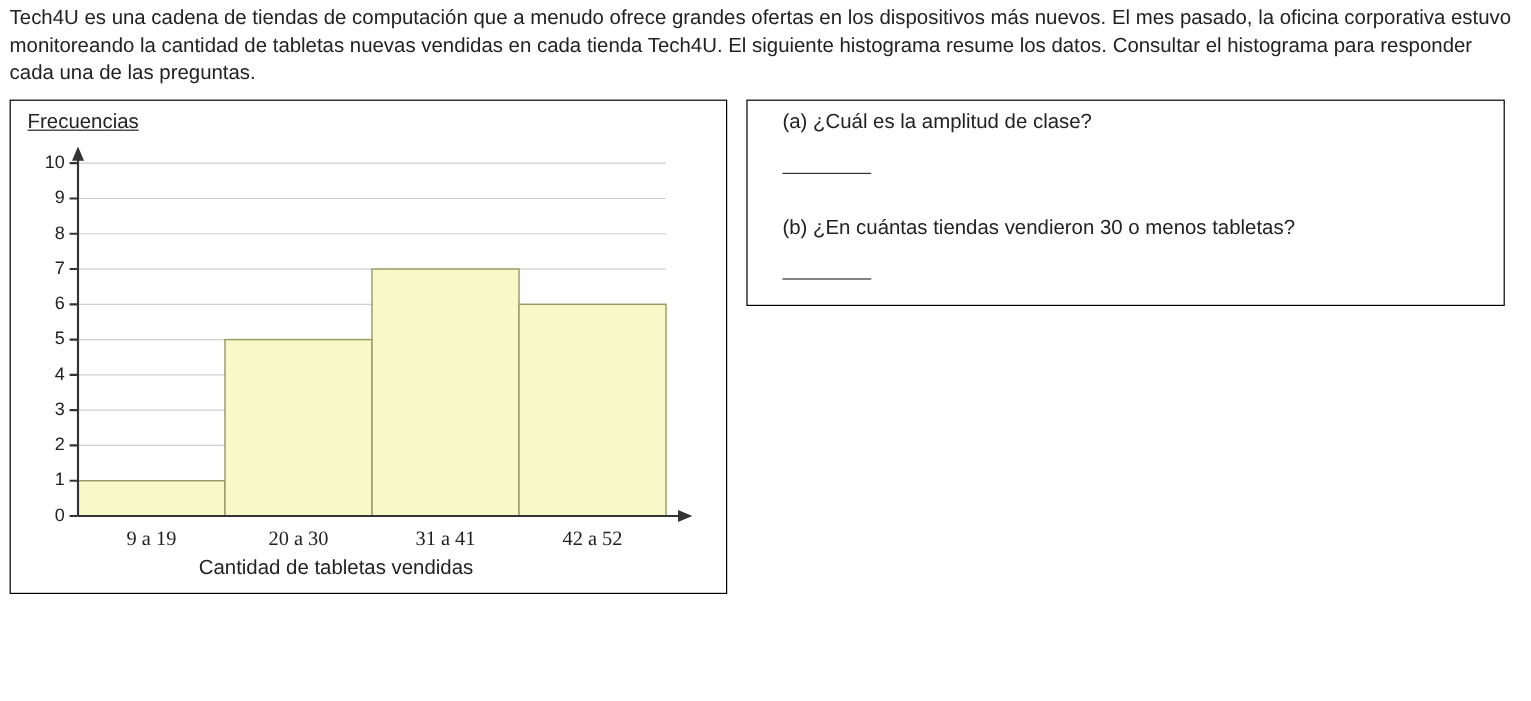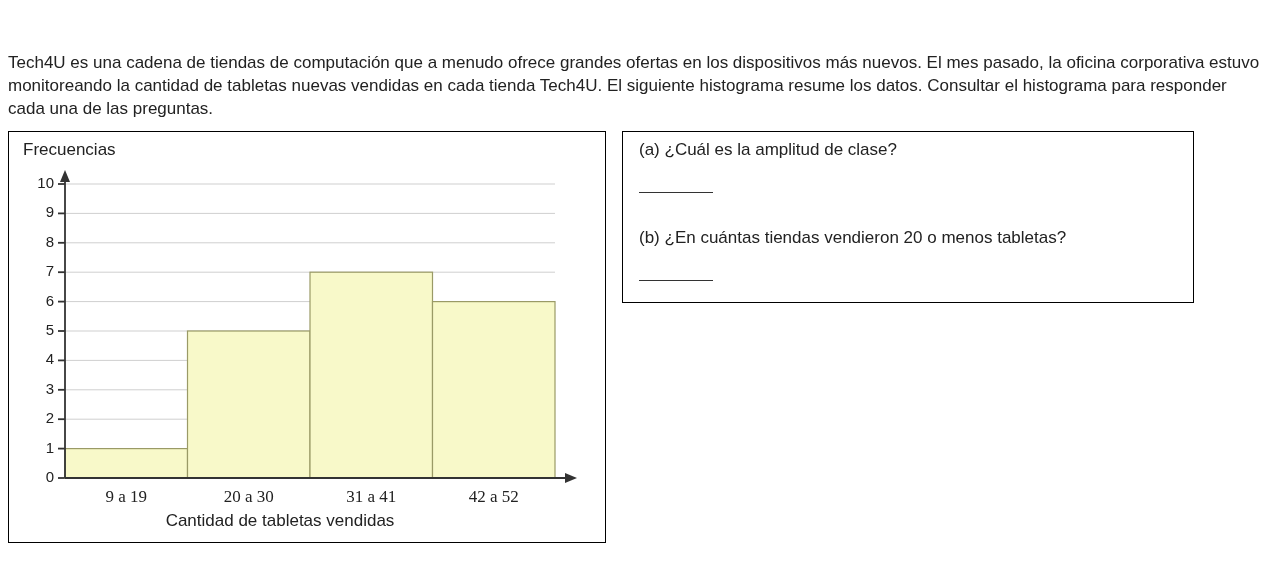--- a/index.html
+++ b/index.html
@@ -6,37 +6,37 @@
     font-family: Verdana, Geneva, sans-serif;
     font-size: 17px;
     color: #222;
     margin: 0;
     padding: 4px 8px;
     background: #fff;
   }
   .intro {
     line-height: 1.35;
     margin-bottom: 10px;
-    margin-top: 48px;
   }
   .panels {
     display: flex;
     gap: 16px;
     align-items: flex-start;
   }
   .chart-panel {
     border: 1px solid #000;
     padding: 8px 14px 6px 14px;
     width: 598px;
     box-sizing: border-box;
+    text-decoration: underline;
   }
   .question-panel {
     border: 1px solid #000;
-    padding: 8px 12px 10px 16px;
-    width: 572px;
+    padding: 8px 12px 10px 29px;
+    width: 632px;
     box-sizing: border-box;
   }
   .y-title { margin-bottom: 2px; }
   .chart-wrap {
     position: relative;
     margin-top: 6px;
   }
   svg { display: block; }
   .axis { stroke: #333; stroke-width: 1.8; fill: none; }
   .arrow { fill: #333; }
@@ -135,19 +135,19 @@
     </div>
   </div>
 
   <div class="question-panel">
     <div class="q-block">
       <div class="q">(a) ¿Cuál es la amplitud de clase?</div>
       <div style="height:18px"></div>
       <span class="answer-blank"></span>
     </div>
     <div class="q-block">
-      <div class="q">(b) ¿En cuántas tiendas vendieron 20 o menos tabletas?</div>
+      <div class="q">(b) ¿En cuántas tiendas vendieron 30 o menos tabletas?</div>
       <div style="height:18px"></div>
       <span class="answer-blank"></span>
     </div>
   </div>
 
 </div>
 
 </body></html>

